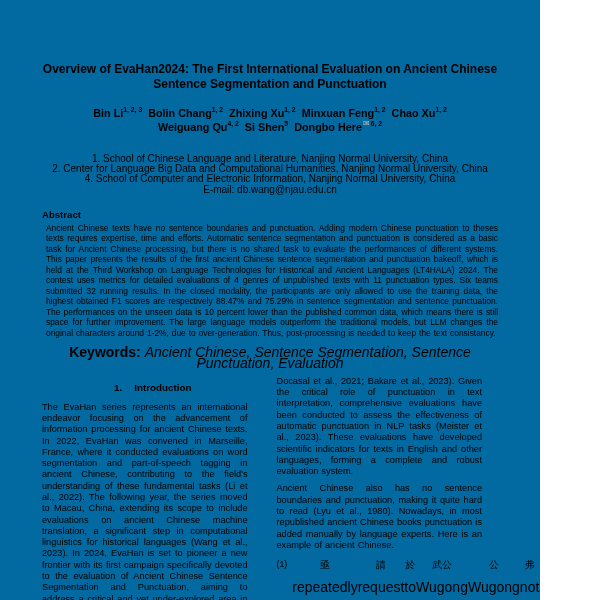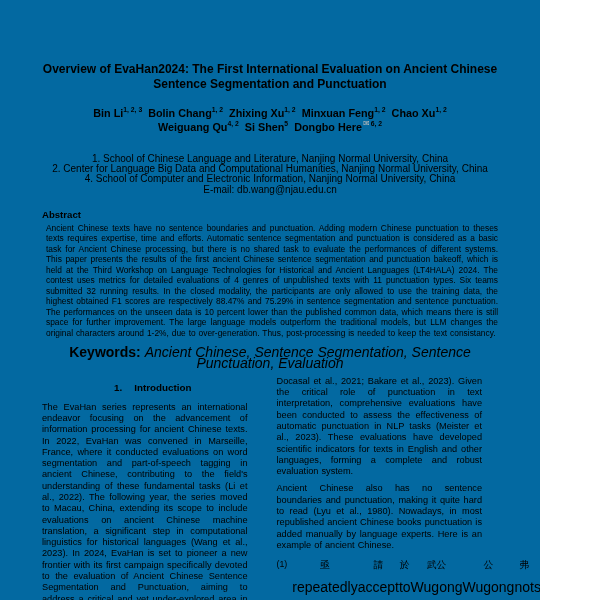--- a/index.html
+++ b/index.html
@@ -104,21 +104,21 @@
         <div class="example">
           <div class="example-row">
             <span class="example-label">(1)</span>
             <div class="tokens">
                 <div class="token">
                   <div class="zh">亟</div>
                   <div class="gl">repeatedly</div>
                 </div>
                 <div class="token">
                   <div class="zh">請</div>
-                  <div class="gl">accept</div>
+                  <div class="gl">request</div>
                 </div>
                 <div class="token">
                   <div class="zh">於</div>
                   <div class="gl">to</div>
                 </div>
                 <div class="token">
                   <div class="zh">武公</div>
                   <div class="gl">Wugong</div>
                 </div>
                 <div class="token">

